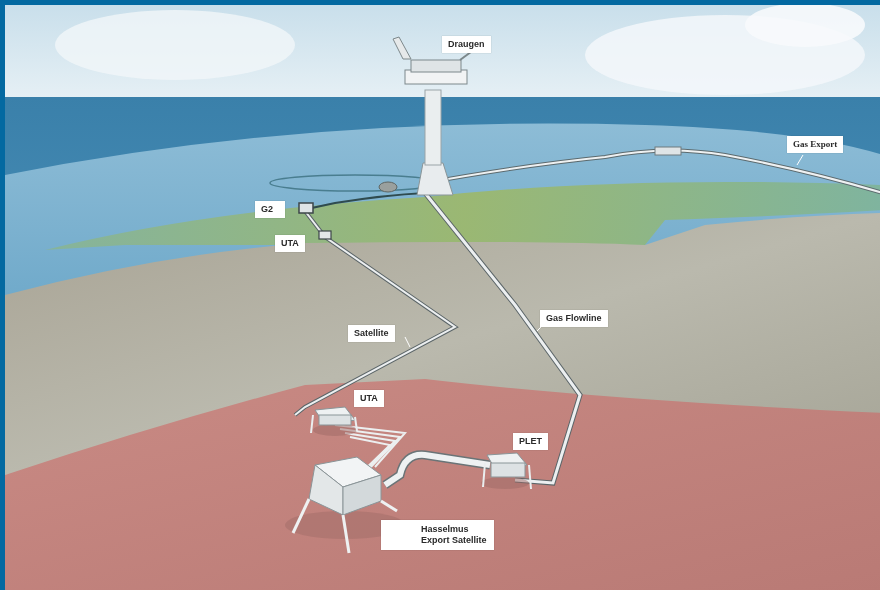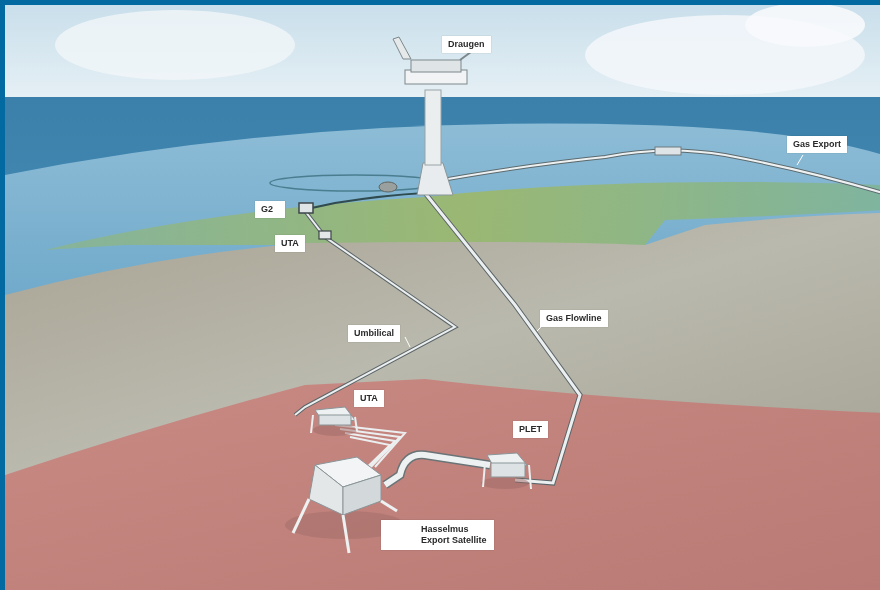--- a/index.html
+++ b/index.html
@@ -134,24 +134,24 @@
     </g>
 
     <g stroke="#ffffff" stroke-width="1">
       <line x1="798" y1="150" x2="792" y2="160"></line>
       <line x1="400" y1="332" x2="405" y2="342"></line>
       <line x1="540" y1="318" x2="532" y2="326"></line>
     </g>
   </svg>
 
   <div class="label" style="left:437px; top:31px;">Draugen</div>
-  <div class="label" style="left:782px; top:131px;">Gas Export</div>
+  <div class="label" style="left:782px; top:131px;font-family:Liberation Serif, serif;">Gas Export</div>
   <div class="label" style="left:250px; top:196px; width:18px;">G2</div>
   <div class="label" style="left:270px; top:230px;">UTA</div>
-  <div class="label" style="left:343px; top:320px;">Umbilical</div>
+  <div class="label" style="left:343px; top:320px;">Satellite</div>
   <div class="label" style="left:535px; top:305px;text-align:right;">Gas Flowline</div>
   <div class="label" style="left:349px; top:385px;">UTA</div>
-  <div class="label" style="left:508px; top:416px;">PLET</div>
+  <div class="label" style="left:508px; top:428px;">PLET</div>
   <div class="label two" style="left:376px; top:515px;padding-left:40px;">
     <span>Hasselmus</span>
     <span>Export Satellite</span>
   </div>
 </div>
 
 </body></html>

